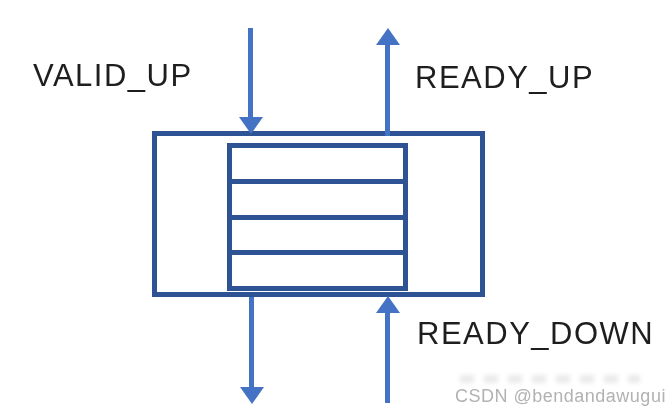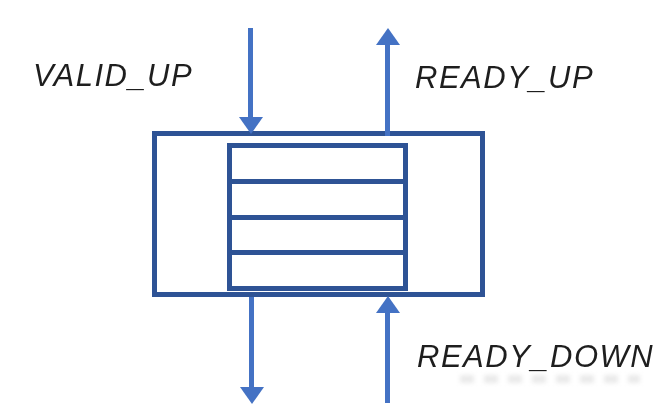--- a/index.html
+++ b/index.html
@@ -11,37 +11,36 @@
   }
   * { margin: 0; padding: 0; box-sizing: border-box; }
   html, body { background: var(--bg); }
   #stage {
     position: relative;
     width: 672px;
     height: 419px;
     background: var(--bg);
     overflow: hidden;
     font-family: "Liberation Sans", sans-serif;
-    font-style: italic;
   }
 
   
   .sig-label {
     position: absolute;
     font-size: 31px;
     font-weight: 300;
     line-height: 1;
     letter-spacing: 1.5px;
     color: var(--ink);
     white-space: nowrap;
   }
   #lbl-valid-up   { left: 33px;  top: 60px;  }
   #lbl-ready-up   { left: 415px; top: 62px;  }
   #lbl-valid-down { left: 22px;  top: 326px; }
-  #lbl-ready-down { left: 417px; top: 341px; text-align: center; }
+  #lbl-ready-down { left: 417px; top: 318px; text-align: center; }
 
   
   .outer-box {
     position: absolute;
     left: 152px; top: 131px;
     width: 333px; height: 166px;
     border: 5px solid var(--box);
     background: transparent;
   }
 
@@ -128,14 +127,15 @@
   <div class="head up" id="ready-up-head"></div>
   <div class="stem" id="ready-up-stem"></div>
 
   <div class="stem" id="valid-down-stem"></div>
   <div class="head down" id="valid-down-head"></div>
 
   <div class="head up" id="ready-down-head"></div>
   <div class="stem" id="ready-down-stem"></div>
 
   <div class="smudge"></div>
+  <div class="watermark">CSDN @bendandawugui</div>
 
 </div>
 
 </body></html>

